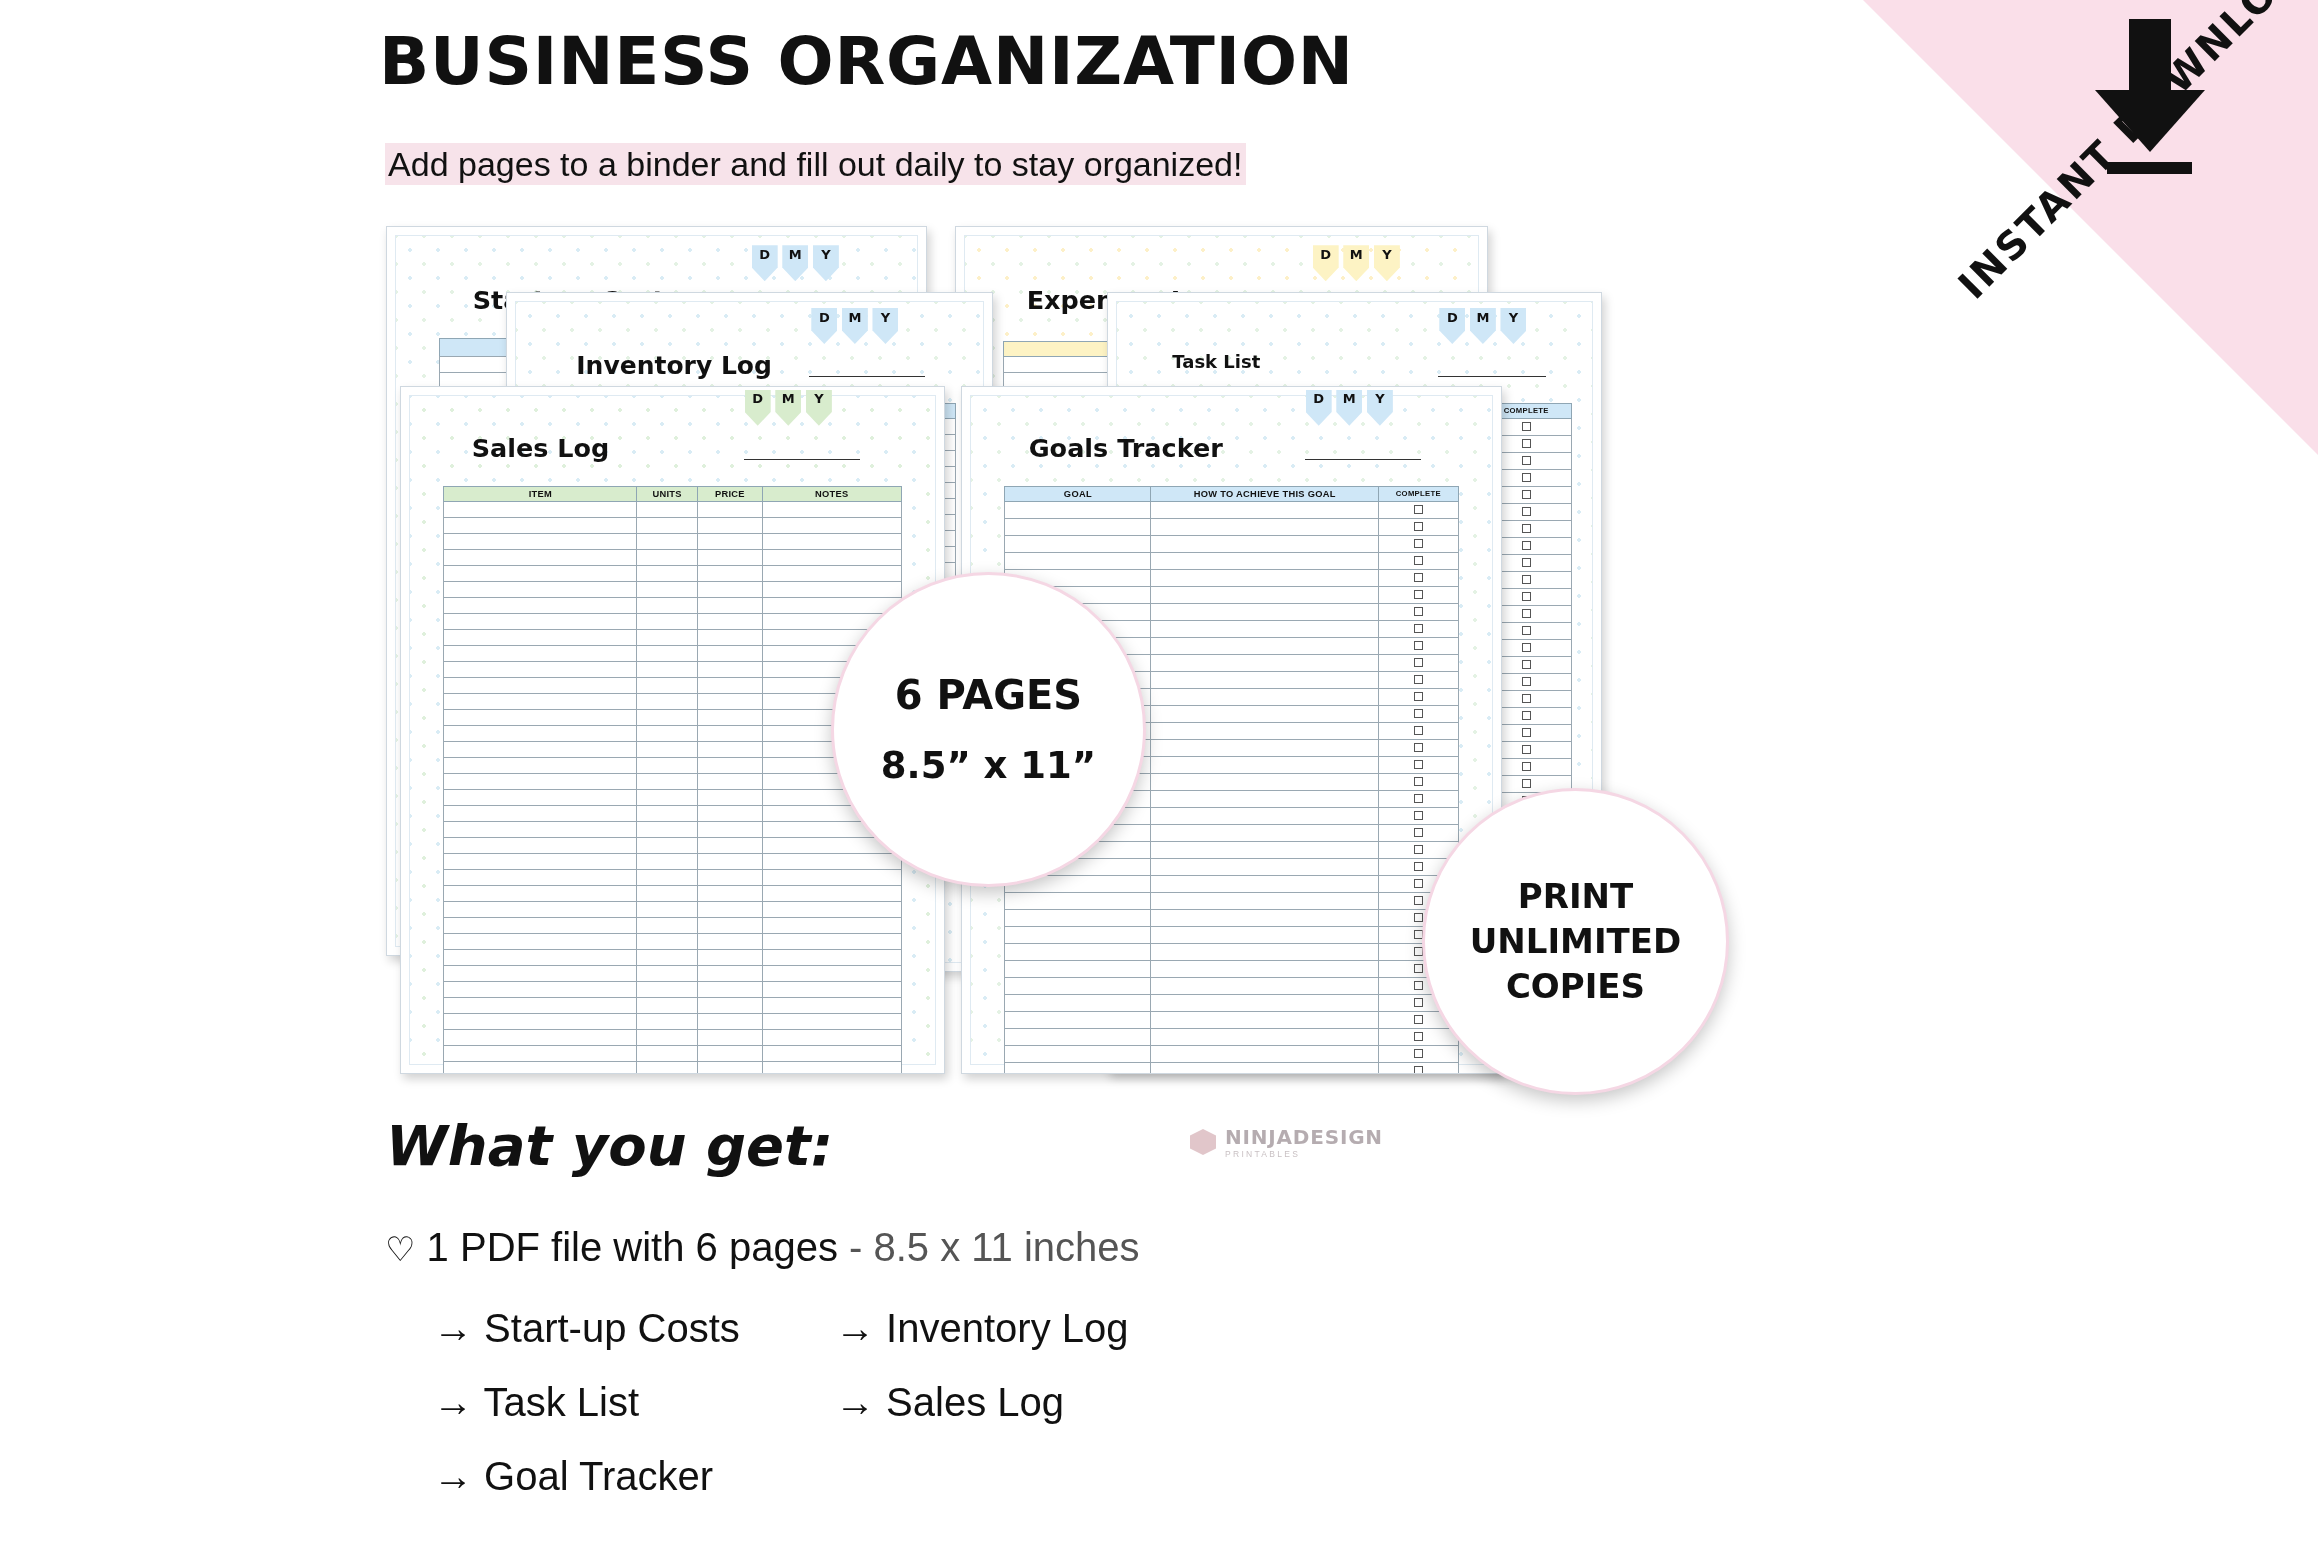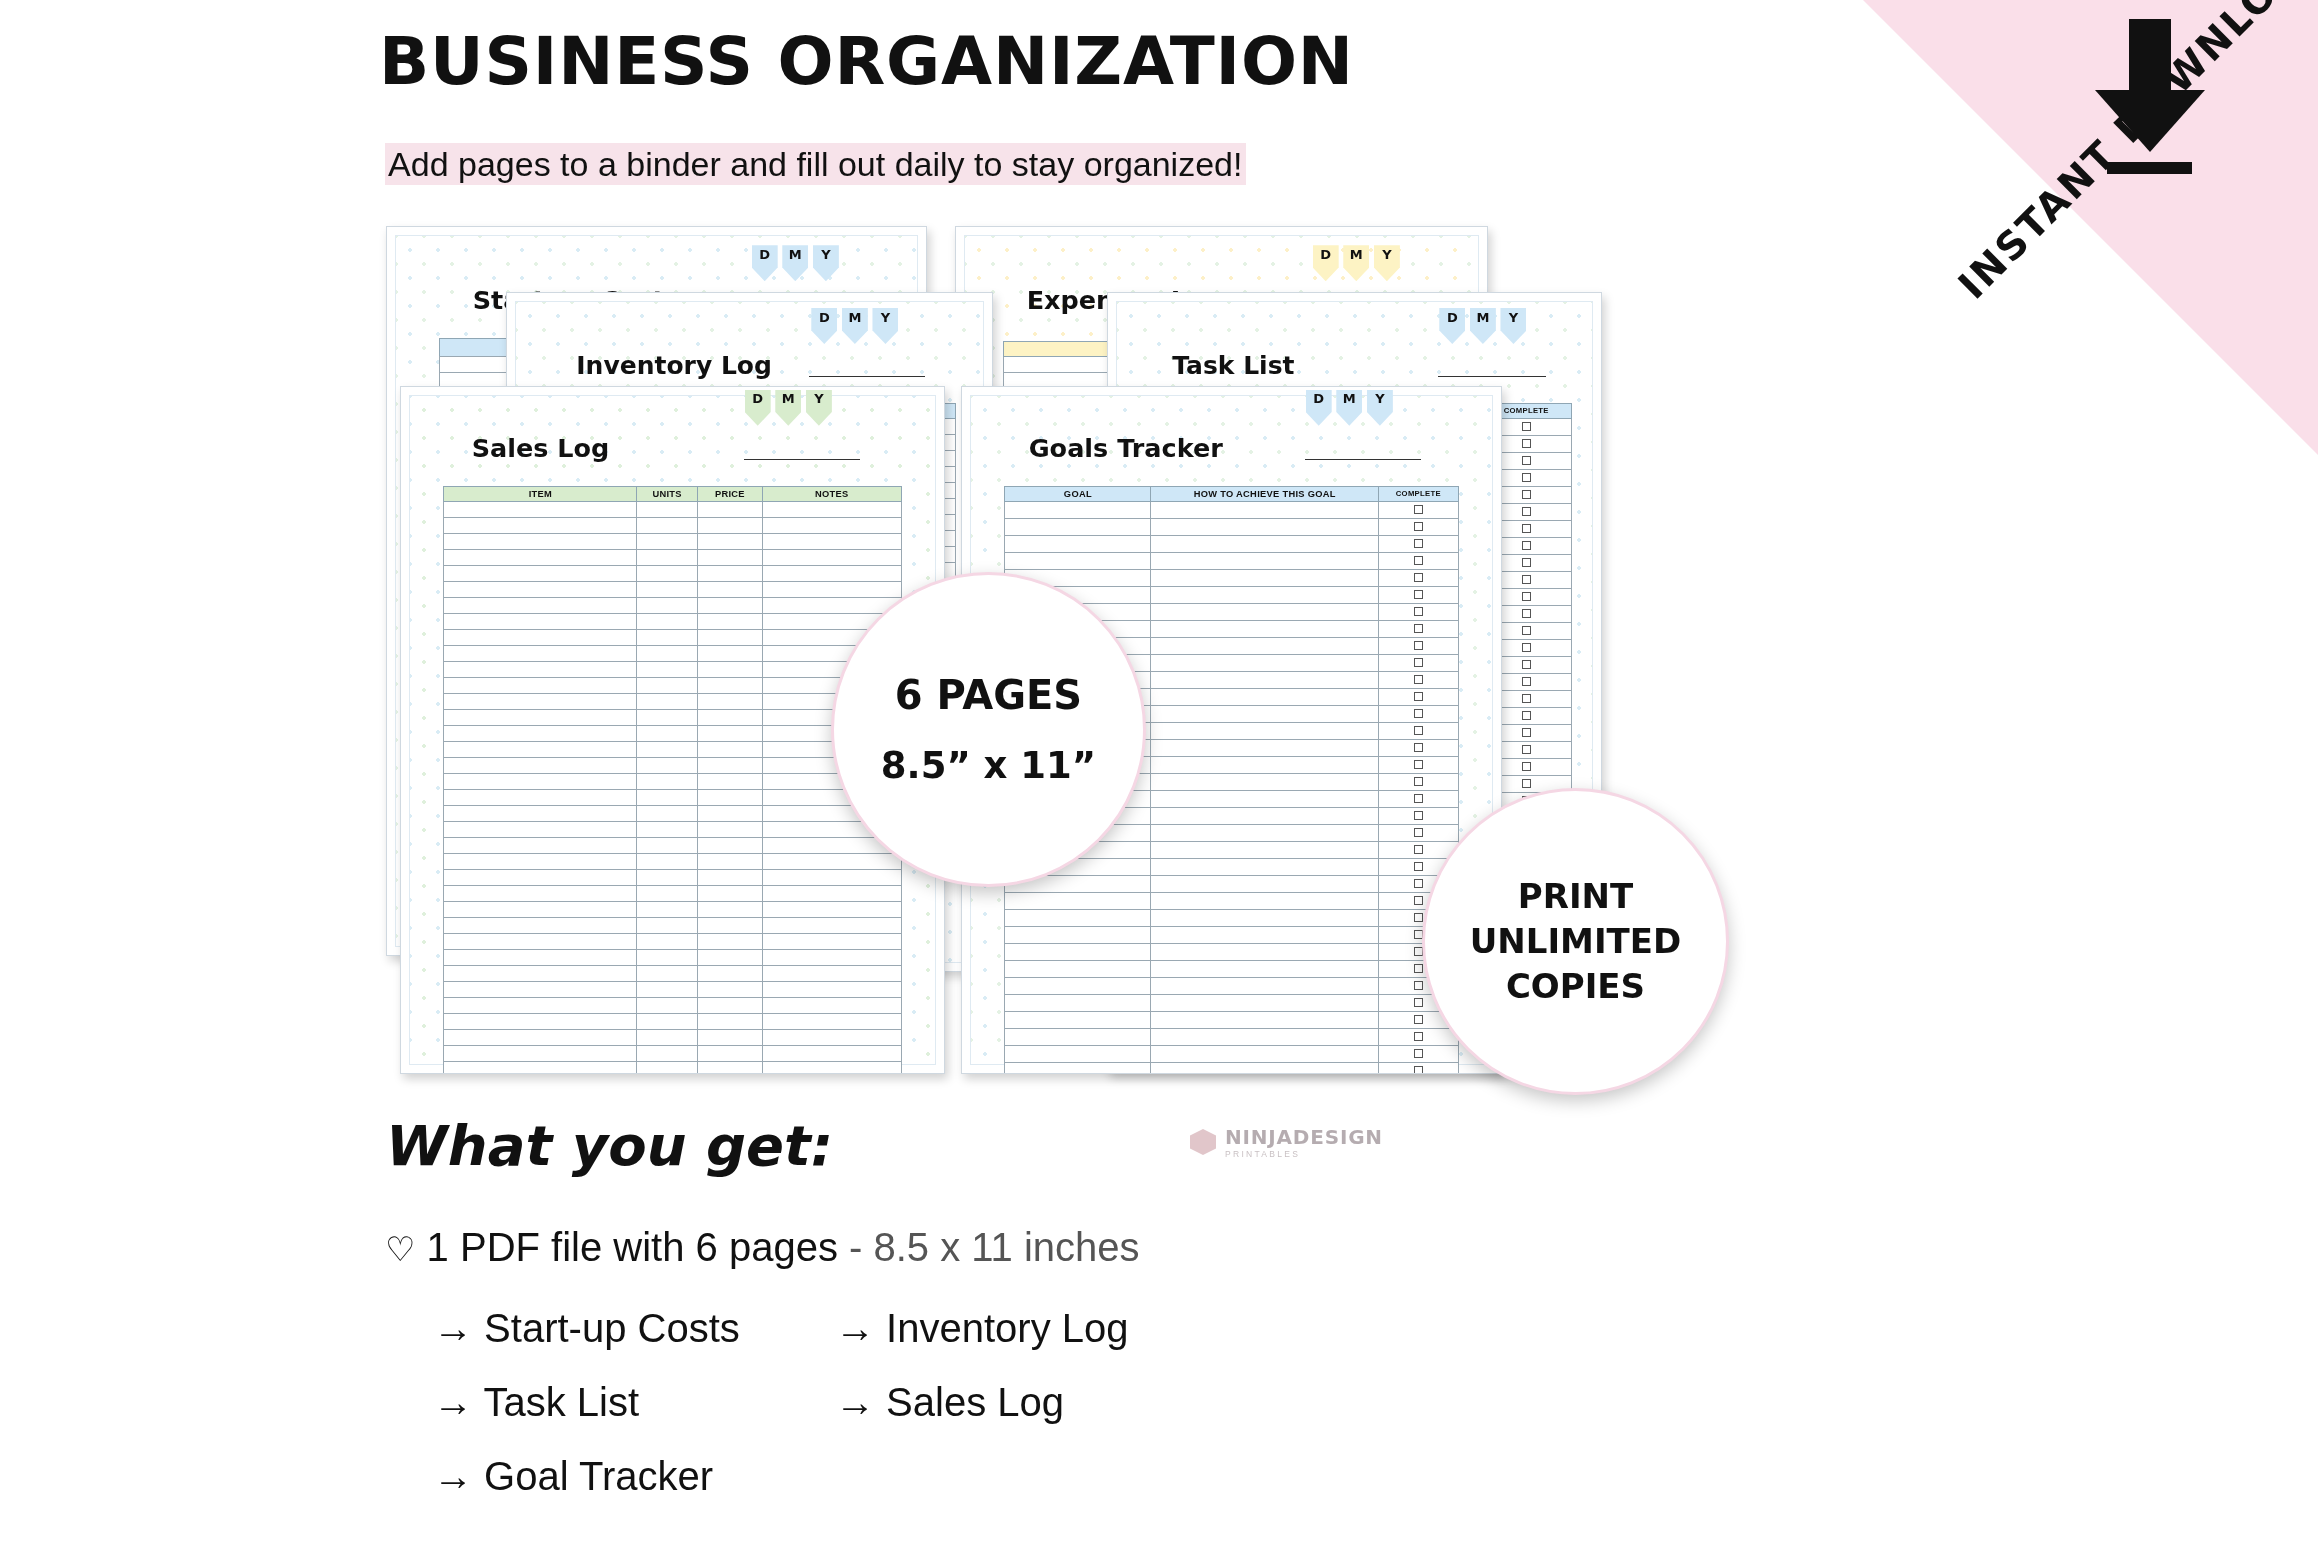--- a/index.html
+++ b/index.html
@@ -615,21 +615,21 @@
           </tbody>
         </table>
       </div>
     </div>
   </div>
 </div>
 
 <div class="page" id="pg-task" style="left:1107px; top:292px; width:495px; height:781px;">
   <div class="page-inner">
     <div class="page-body" style="left:21.6px; right:14px;">
-      <div class="p-title" style="position:absolute; left:34px; top:21.6px; font-size:25px;">Task List</div>
+      <div class="p-title" style="position:absolute; left:34px; top:21.6px; font-size:18px;">Task List</div>
       <div class="dmy" style="left:301px; top:-21.6px;">
         <div class="tag blue">D</div>
         <div class="tag blue">M</div>
         <div class="tag blue">Y</div>
       </div>
       <div class="date-line" style="left:300px; top:46px; width:108px;"></div>
       <div style="position:absolute; left:6.2px; top:73px; right:6.2px;">
         <table class="tbl" style="position:relative;">
           <thead>
             <tr>

